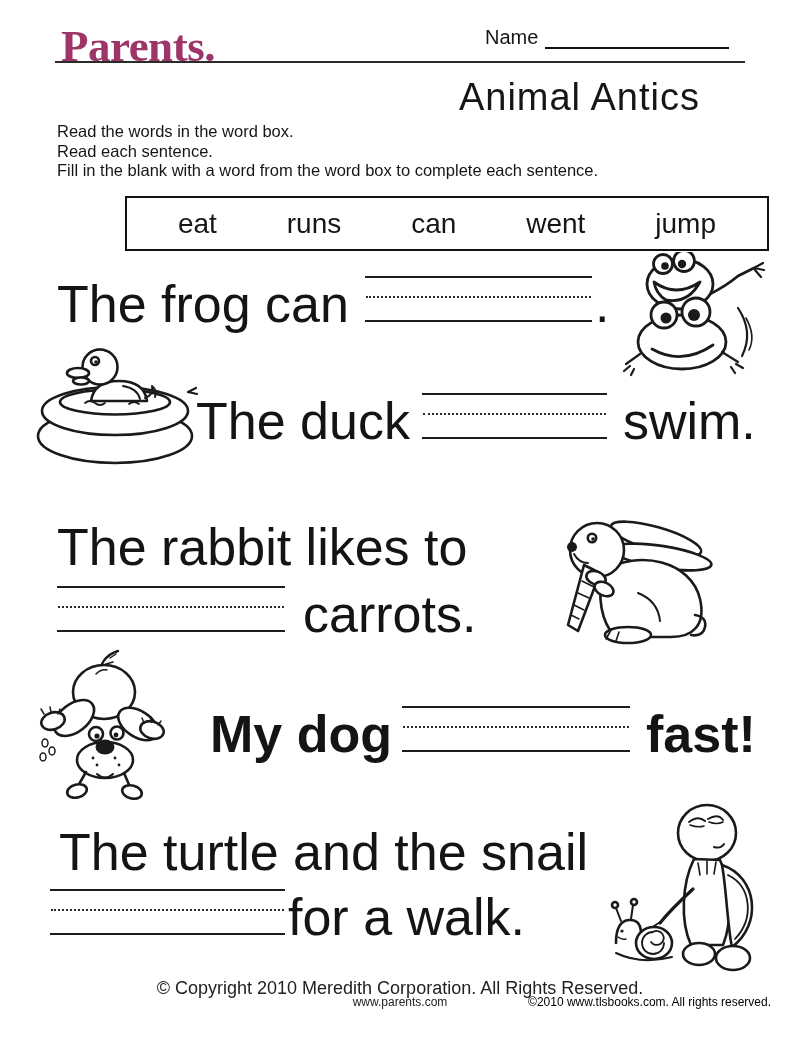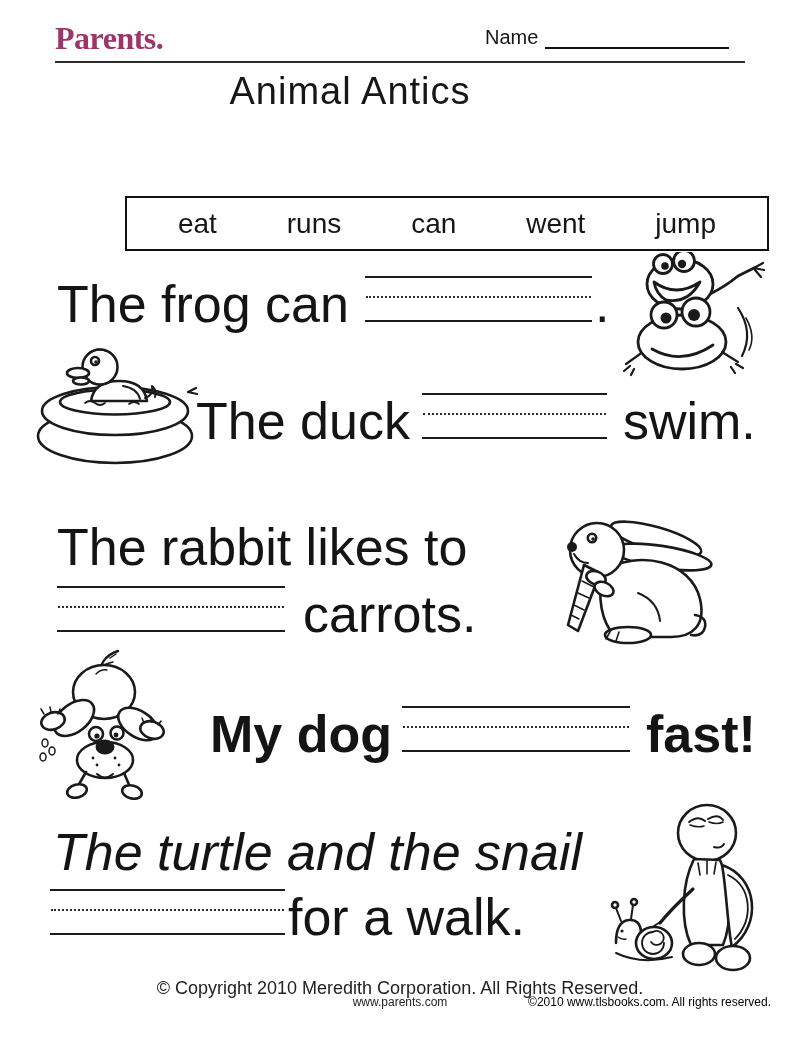--- a/index.html
+++ b/index.html
@@ -1,38 +1,38 @@
 <!DOCTYPE html>
 <html><head>
 <meta charset="utf-8">
 <style>
   html,body{margin:0;padding:0;background:#fff;}
   .page{position:relative;width:800px;height:1046px;background:#fff;overflow:hidden;
         font-family:"Liberation Sans",sans-serif;color:#161616;}
-  .brand{position:absolute;left:55px;top:20px;font-family:"Liberation Serif",serif;
-         font-weight:bold;font-size:32px;letter-spacing:-0.5px;color:#9d3568;}
+  .brand{position:absolute;left:61px;top:20px;font-family:"Liberation Serif",serif;
+         font-weight:bold;font-size:45px;letter-spacing:-0.5px;color:#9d3568;}
   .name-row{position:absolute;left:485px;top:26px;display:flex;align-items:flex-end;gap:7px;font-size:20px;}
   .name-line{display:inline-block;width:184px;height:21px;border-bottom:2px solid #111;}
   .header-rule{position:absolute;left:55px;top:61px;width:690px;height:2px;background:#2b2b2b;}
-  .title{position:absolute;left:0;top:70px;width:700px;text-align:center;font-size:38px;letter-spacing:1px;}
+  .title{position:absolute;left:0;top:76px;width:700px;text-align:right;font-size:38px;letter-spacing:1px;}
   .instructions{position:absolute;left:57px;top:122px;font-size:16.5px;line-height:19.5px;}
   .word-box{position:absolute;left:125px;top:196px;width:644px;height:55px;border:2.6px solid #111;
             box-sizing:border-box;display:flex;align-items:center;justify-content:space-around;
             font-size:28px;padding:0 16px;}
   .sentence{position:absolute;font-size:52px;line-height:1;white-space:nowrap;color:#141414;}
   .blank{display:inline-block;position:relative;height:46px;vertical-align:baseline;}
   .blank::before{content:"";position:absolute;left:0;right:0;top:0;border-top:2.7px solid #1c1c1c;}
   .blank::after{content:"";position:absolute;left:0;right:0;bottom:0;border-bottom:2.7px solid #1c1c1c;}
   .blank .mid{position:absolute;left:1px;right:1px;top:20px;border-top:2.6px dotted #2a2a2a;}
   .row1{left:57px;top:276px;}  .b1{width:227px;margin-left:16px;} .a1{margin-left:3px;}
   .row2{left:196px;top:393px;} .b2{width:185px;margin-left:12px;} .a2{margin-left:16px;}
   .row3a{left:57px;top:521px;}
   .row3b{left:57px;top:586px;} .b3{width:228px;} .a3{margin-left:18px;}
   .row4{left:210px;top:706px;font-weight:bold;} .b4{width:228px;margin-left:10px;} .a4{margin-left:16px;}
-  .row5a{left:53px;top:826px;font-style:italic;}
+  .row5a{left:59px;top:826px;}
   .row5b{left:50px;top:889px;} .b5{width:235px;} .a5{margin-left:3px;}
   .img{position:absolute;}
   .img-frogs{left:618px;top:252px;}
   .img-duck{left:33px;top:340px;}
   .img-rabbit{left:543px;top:503px;}
   .img-dog{left:36px;top:648px;}
   .img-turtle{left:606px;top:791px;}
   .footer-1{position:absolute;left:0;top:978px;width:800px;text-align:center;font-size:18px;color:#222;}
   .footer-2a{position:absolute;left:0;top:995px;width:800px;text-align:center;font-size:12px;color:#222;}
   .footer-2b{position:absolute;right:29px;top:995px;font-size:12px;color:#000000;}
@@ -46,20 +46,25 @@
 
   <div class="name-row">
     <span>Name</span>
     <span class="name-line"></span>
   </div>
 
   <div class="header-rule"></div>
 
   <div class="title">Animal Antics</div>
 
+  <div class="instructions">
+    <div>Read the words in the word box.</div>
+    <div>Read each sentence.</div>
+    <div>Fill in the blank with a word from the word box to complete each sentence.</div>
+  </div>
 
   <div class="word-box">
     <span>eat</span>
     <span>runs</span>
     <span>can</span>
     <span>went</span>
     <span>jump</span>
   </div>
 
   <div class="sentence row1">

